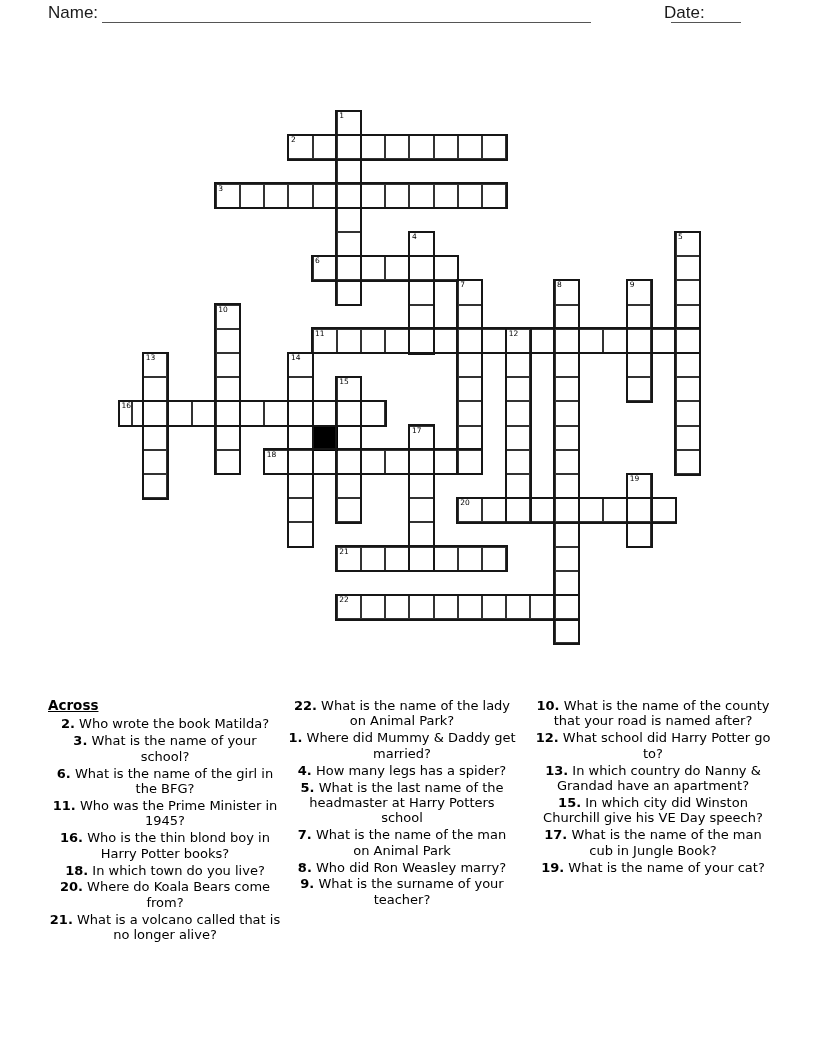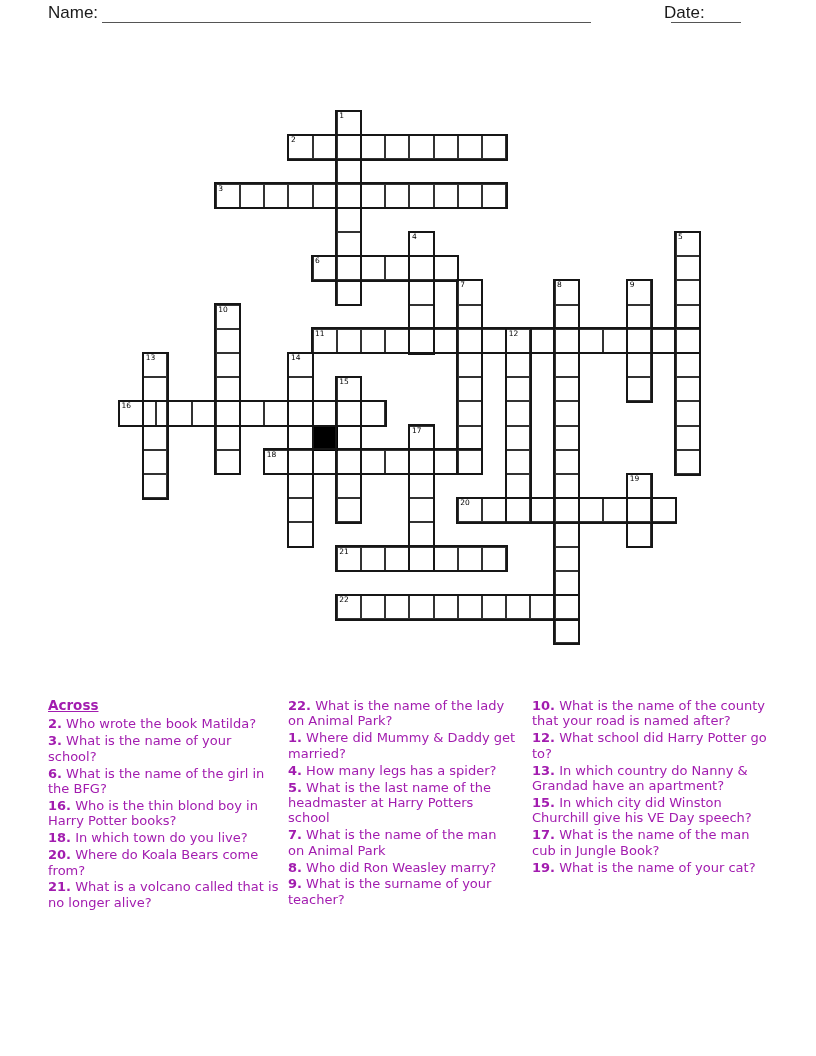--- a/index.html
+++ b/index.html
@@ -17,26 +17,26 @@
          font-family:"Liberation Sans",sans-serif;font-size:48px;font-weight:500;
          letter-spacing:0px;color:#000;}
   
   #grid{position:absolute;}
   .cell{position:absolute;box-sizing:border-box;border:2px solid #333;background:#fff;}
   .cell.black{background:#000;border-color:#000;}
   .cell .num{position:absolute;top:0px;left:1.5px;font-size:7.5px;line-height:8px;
              font-family:"DejaVu Sans",sans-serif;color:#000;}
   .word-outline{position:absolute;box-sizing:border-box;border:2px solid #161616;pointer-events:none;}
   
-  .clue-col{position:absolute;top:698px;font-size:13px;line-height:15.4px;color:#a21caf;}
+  .clue-col{position:absolute;top:698px;font-size:13px;line-height:15.4px;color:#000000;}
   #clue-col-0{left:48px;width:234px;}
   #clue-col-1{left:288px;width:228px;}
   #clue-col-2{left:532px;width:242px;}
   .clue-heading{font-weight:bold;text-decoration:underline;font-size:13.5px;margin:0 0 3px 0;}
-  .clue{margin:0 0 1.5px 0;}
+  .clue{margin:0 0 1.5px 0;text-align:center;}
   .clue b{font-weight:bold;}
 </style>
 </head>
 <body>
 
 <div class="page">
 
   <span class="hdr-label" id="name-label">Name:</span>
   <div class="write-line" id="name-line"></div>
   <span class="hdr-label" id="date-label">Date:</span>
@@ -186,21 +186,21 @@
       <div class="cell" style="left: 168.4px; top: 386.2px; width: 26.2px; height: 26.2px;"></div>
       <div class="cell" style="left: 168.4px; top: 410.4px; width: 26.2px; height: 26.2px;"></div>
       <div class="cell" style="left: 216.8px; top: 265.2px; width: 26.2px; height: 29px;">
         <span class="num">15</span>
       </div>
       <div class="cell" style="left: 216.8px; top: 289.4px; width: 26.2px; height: 26.2px;"></div>
       <div class="cell" style="left: 216.8px; top: 313.6px; width: 26.2px; height: 26.2px;"></div>
       <div class="cell" style="left: 216.8px; top: 337.8px; width: 26.2px; height: 26.2px;"></div>
       <div class="cell" style="left: 216.8px; top: 362px; width: 26.2px; height: 26.2px;"></div>
       <div class="cell" style="left: 216.8px; top: 386.2px; width: 26.2px; height: 26.2px;"></div>
-      <div class="cell" style="left: -1px; top: 289.4px; width: 39px; height: 26.2px;">
+      <div class="cell" style="left: -1px; top: 289.4px; width: 15px; height: 26.2px;">
         <span class="num">16</span>
       </div>
       <div class="cell" style="left: 47.4px; top: 289.4px; width: 26.2px; height: 26.2px;"></div>
       <div class="cell" style="left: 71.6px; top: 289.4px; width: 26.2px; height: 26.2px;"></div>
       <div class="cell" style="left: 120px; top: 289.4px; width: 26.2px; height: 26.2px;"></div>
       <div class="cell" style="left: 144.2px; top: 289.4px; width: 26.2px; height: 26.2px;"></div>
       <div class="cell" style="left: 192.6px; top: 289.4px; width: 26.2px; height: 26.2px;"></div>
       <div class="cell" style="left: 241px; top: 289.4px; width: 26.2px; height: 26.2px;"></div>
       <div class="cell" style="left: 289.4px; top: 313.6px; width: 26.2px; height: 26.2px;">
         <span class="num">17</span>
@@ -272,20 +272,21 @@
       <div class="word-outline" style="left: 337.3px; top: 385.7px; width: 220.8px; height: 27.2px;"></div>
       <div class="word-outline" style="left: 216.3px; top: 434.1px; width: 172.4px; height: 27.2px;"></div>
       <div class="word-outline" style="left: 216.3px; top: 482.5px; width: 245px; height: 27.2px;"></div>
     </div>
 
   <div class="clue-col" id="clue-col-0">
       <div class="clue-heading">Across</div>
       <p class="clue"><b>2.</b> Who wrote the book Matilda?</p>
       <p class="clue"><b>3.</b> What is the name of your school?</p>
       <p class="clue"><b>6.</b> What is the name of the girl in the BFG?</p>
+      <p class="clue"><b>11.</b> Who was the Prime Minister in 1945?</p>
       <p class="clue"><b>16.</b> Who is the thin blond boy in Harry Potter books?</p>
       <p class="clue"><b>18.</b> In which town do you live?</p>
       <p class="clue"><b>20.</b> Where do Koala Bears come from?</p>
       <p class="clue"><b>21.</b> What is a volcano called that is no longer alive?</p>
     </div>
   <div class="clue-col" id="clue-col-1">
       <p class="clue"><b>22.</b> What is the name of the lady on Animal Park?</p>
       <p class="clue"><b>1.</b> Where did Mummy &amp; Daddy get married?</p>
       <p class="clue"><b>4.</b> How many legs has a spider?</p>
       <p class="clue"><b>5.</b> What is the last name of the headmaster at Harry Potters school</p>

